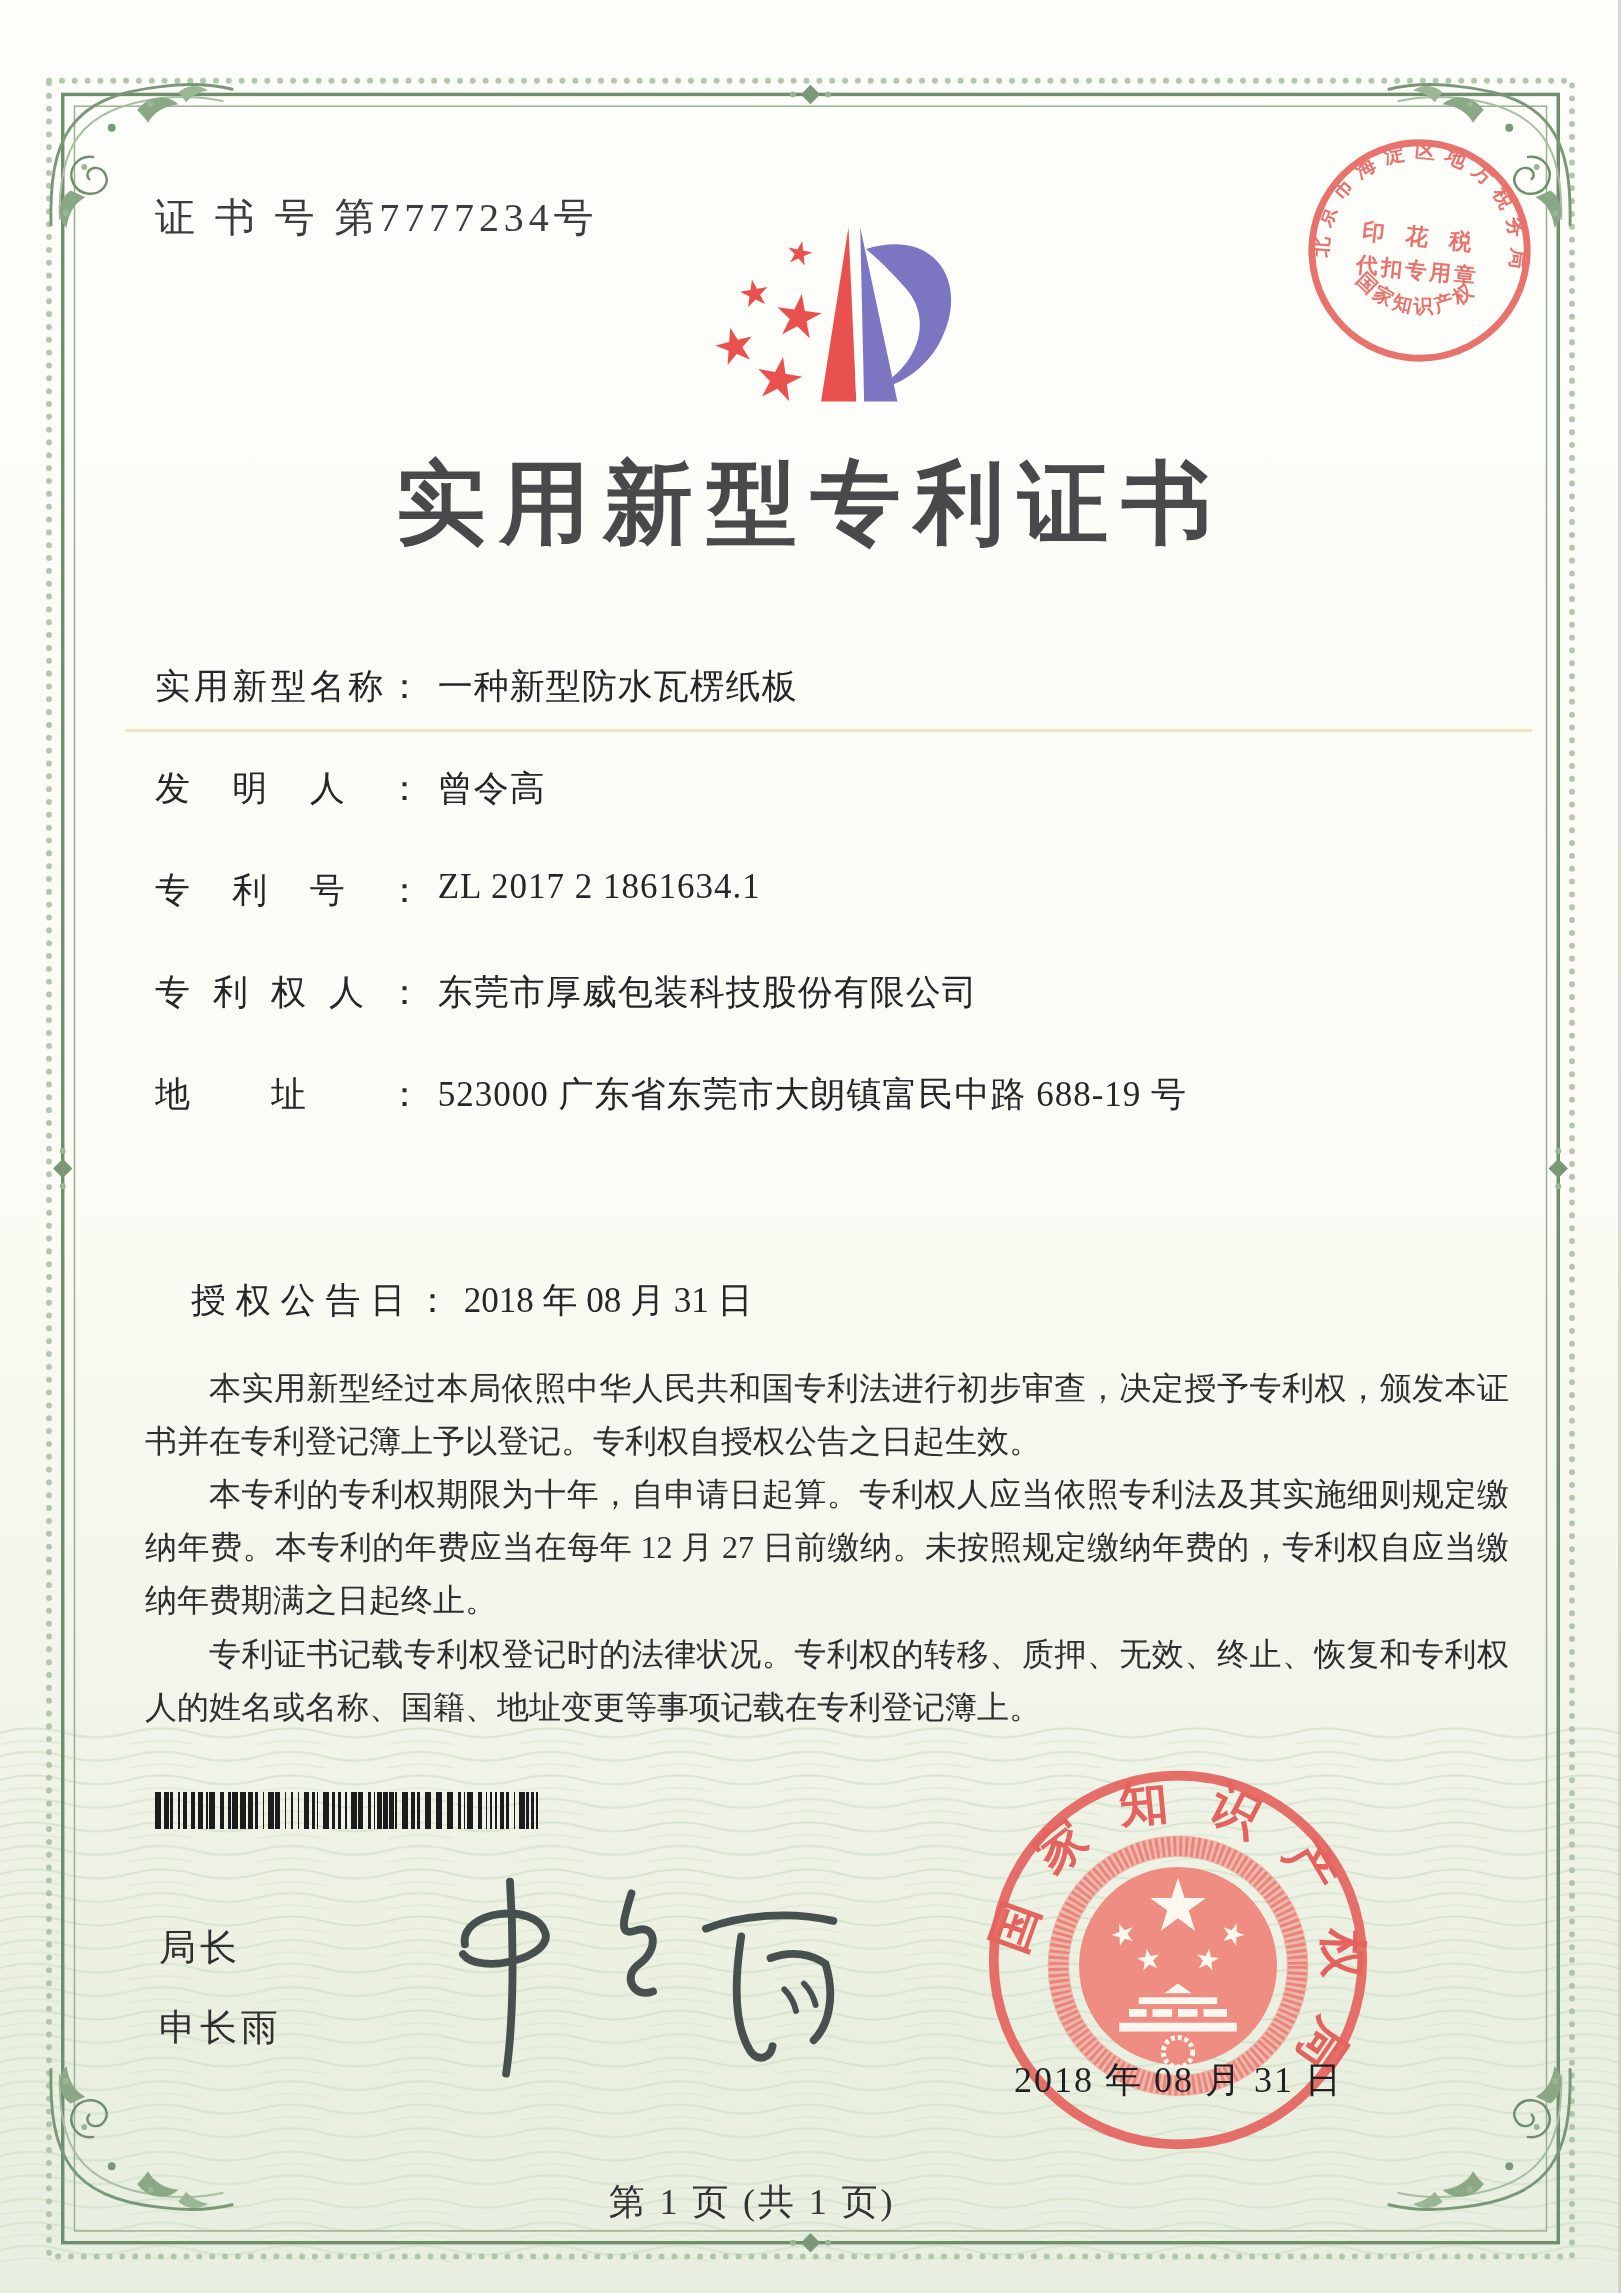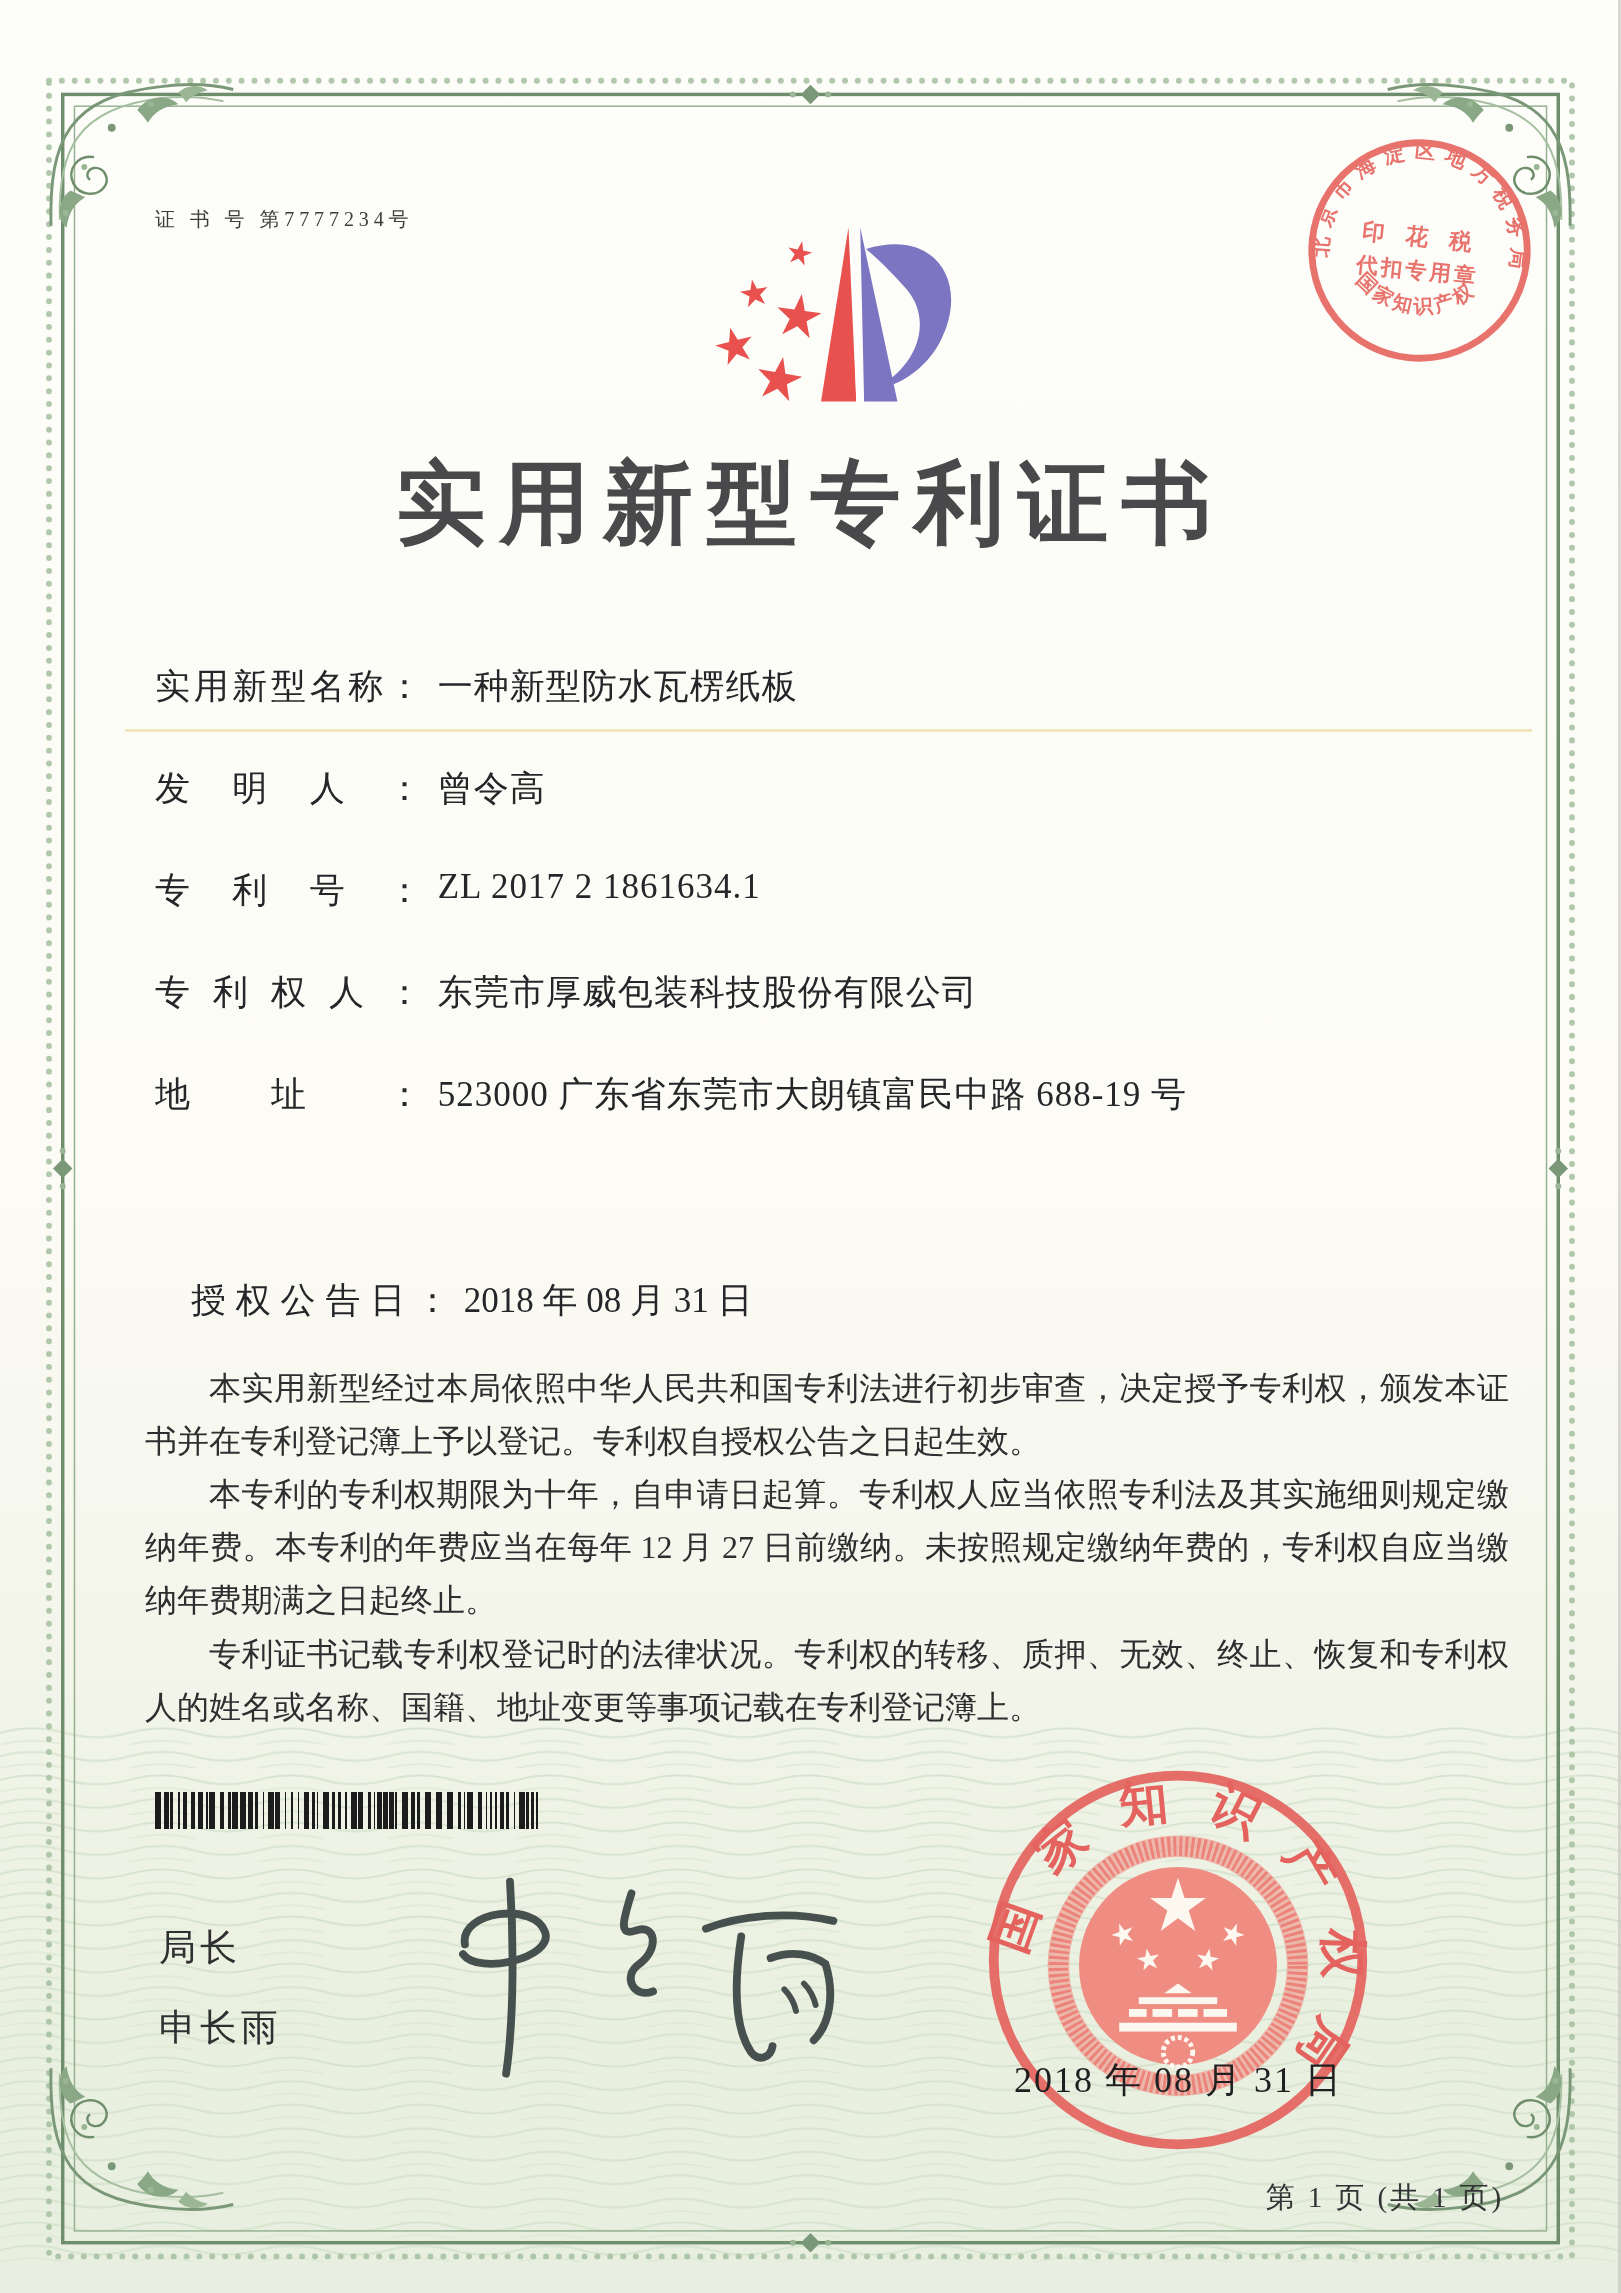--- a/index.html
+++ b/index.html
@@ -5,21 +5,21 @@
   html,body{margin:0;padding:0;background:#ffffff;}
   .page{
     position:relative;
     width:1621px;height:2294px;
     overflow:hidden;
     background:linear-gradient(180deg,#fdfdfa 0%,#fcfbf5 52%,#f3f5ea 72%,#eaf0e0 88%,#e9efe0 100%);
     font-family:"Liberation Serif","DejaVu Serif",serif;
     color:#26262a;
   }
   .abs{position:absolute;}
-  .cert-no{left:155px;top:206px;font-size:20px;letter-spacing:4.9px;color:#3c3c3e;}
+  .cert-no{left:155px;top:190px;font-size:40px;letter-spacing:4.9px;color:#3c3c3e;}
   .title{left:0;width:1621px;top:443px;text-align:center;font-size:90px;font-weight:bold;
          letter-spacing:13.7px;color:#49494b;}
   .fields{left:155px;top:663px;width:1372px;font-family:Liberation Serif, serif;}
   .frow{height:102px;font-size:35px;white-space:nowrap;}
   .flabel{display:inline-block;width:267px;text-align:justify;text-align-last:justify;
           -moz-text-align-last:justify;vertical-align:top;}
   .fvalue{margin-left:15.7px;letter-spacing:1px;}
   .grant-row{left:155px;top:1277px;width:1392px;font-size:35px;white-space:nowrap;margin-left:36px;}
   .glabel{display:inline-block;width:259px;text-align:justify;text-align-last:justify;}
   .gval{margin-left:13.7px;}
@@ -27,21 +27,21 @@
   .grant-right .glabel2{letter-spacing:2px;}
   .body-text{left:145px;top:1362px;width:1364px;font-size:32px;line-height:1.66;
              color:#2e2e30;text-align:justify;}
   .body-text p{margin:0;text-indent:2em;}
   .yellow-line{left:125px;top:729px;width:1407px;height:2.9px;background:#e6d28f;opacity:.55;}
   .barcode{left:155px;top:1792px;width:402px;height:37px;display:flex;align-items:stretch;}
   .barcode .bar{background:#1c1c1c;}
   .chief{left:159px;top:1923px;font-size:37px;color:#2f2f31;letter-spacing:3.9px;}
   .chief-name{left:159px;top:2003px;font-size:37px;color:#2f2f31;letter-spacing:3.9px;text-align:center;}
   .seal-date{left:996px;top:2056px;width:365px;text-align:center;font-size:36px;color:#1f1f21;letter-spacing:2px;}
-  .footer{left:0;top:2178px;width:1504px;text-align:right;font-size:29px;color:#333335;letter-spacing:2.9px;}
+  .footer{left:0;top:2178px;width:1504px;text-align:center;font-size:36px;color:#333335;letter-spacing:2.9px;}
   .scan-edge{right:0;top:0;width:2.9px;height:2294px;background:#c2c2ba;opacity:.6;}
   svg{display:block;}
 </style>
 </head>
 <body>
 
 <div class="page">
 
   <svg class="abs" style="left:0;top:1721px;" width="1621" height="545" viewBox="0 0 1654 556" aria-hidden="true">
     <defs>

